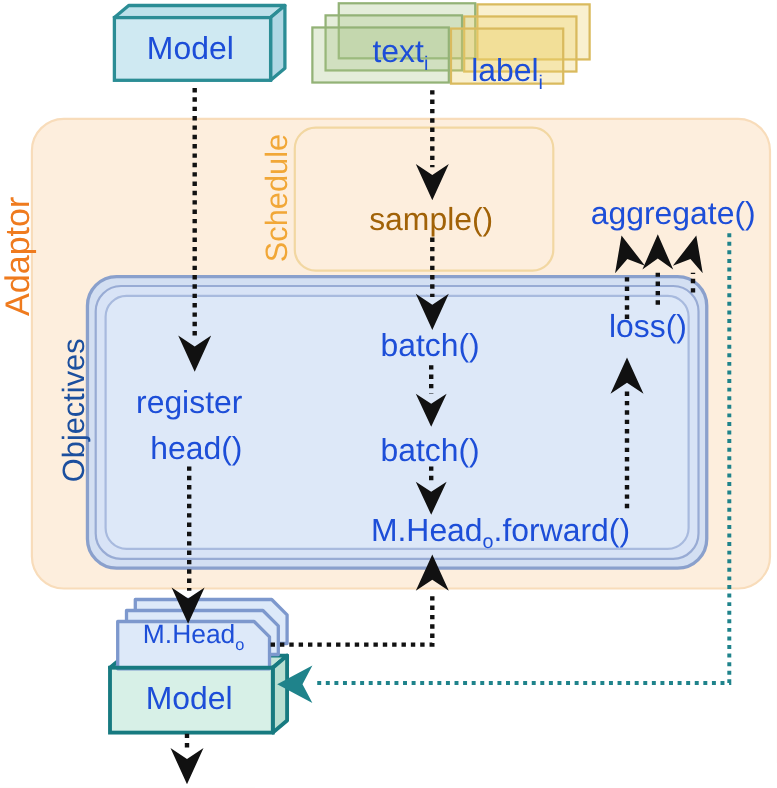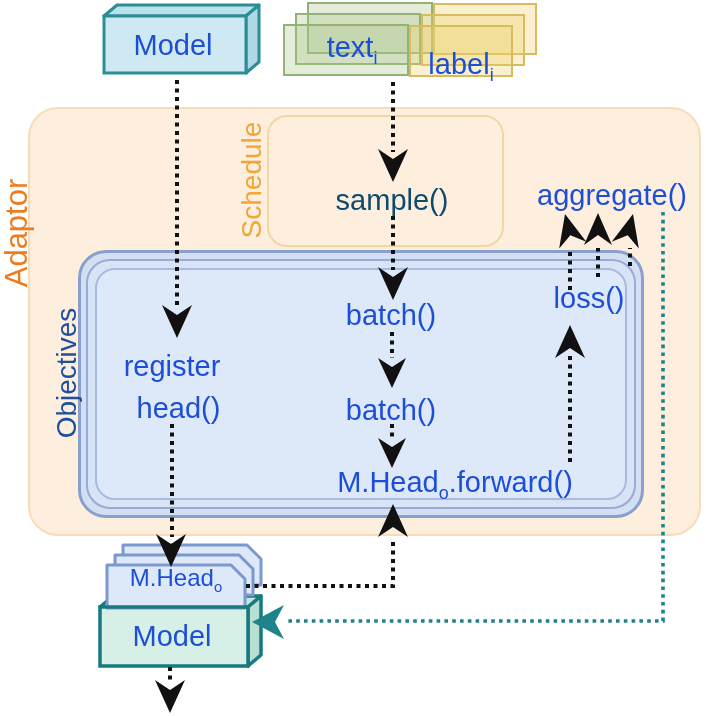--- a/index.html
+++ b/index.html
@@ -32,21 +32,21 @@
   .lbl{
     position:absolute;transform:translate(-50%,-50%);color:#1d4ed8;
     font-size:29px;white-space:nowrap;z-index:10;line-height:1.05;
   }
   .lbl sub{font-size:0.62em;}
   .rot{transform:translate(-50%,-50%) rotate(-90deg);}
   .center{text-align:right;}
   .orange{color:#ef7b1e;font-size:31px;}
   .gold{color:#f1a737;font-size:28px;}
   .objlabel{color:#1c4f9e;font-size:28px;}
-  .sample{color:#0c4a6e;}
+  .sample{color:#a16207;}
   .cardlbl{font-size:24px;}
   svg.overlay{position:absolute;left:0;top:0;z-index:5;pointer-events:none;}
 </style>
 </head>
 <body>
 
 <div id="canvas">
 
   <div class="box adaptor"></div>
 
@@ -115,21 +115,21 @@
       <path d="M0,0 L-15,33 L0,23 L15,33 Z" transform="translate(393,504)"></path>
       <path d="M0,0 L-14,32 L0,22 L14,32 Z" transform="translate(565,214) rotate(-14)"></path>
       <path d="M0,0 L-14,32 L0,22 L14,32 Z" transform="translate(598,213)"></path>
       <path d="M0,0 L-14,32 L0,22 L14,32 Z" transform="translate(633,214) rotate(14)"></path>
       <path d="M0,0 L-15,33 L0,23 L15,33 Z" transform="translate(170,713) rotate(180)"></path>
     </g>
   </svg>
 
   <div class="lbl" style="left:173px;top:45px;">Model</div>
 
-  <div class="lbl" style="left:352px;top:50px;"><span>text</span><sub>i</sub></div>
+  <div class="lbl" style="left:364px;top:50px;"><span>text</span><sub>i</sub></div>
   <div class="lbl" style="left:461px;top:52px;margin-top:15px;"><span>label</span><sub>i</sub></div>
 
   <div class="lbl rot orange" style="left:17px;top:233px;">Adaptor</div>
   <div class="lbl rot gold" style="left:252px;top:180px;">Schedule</div>
   <div class="lbl rot objlabel" style="left:67px;top:373px;">Objectives</div>
 
   <div class="lbl sample" style="left:392px;top:200px;">sample()</div>
   <div class="lbl" style="left:612px;top:195px;">aggregate()</div>
 
   <div class="lbl" style="left:391px;top:315px;">batch()</div>

